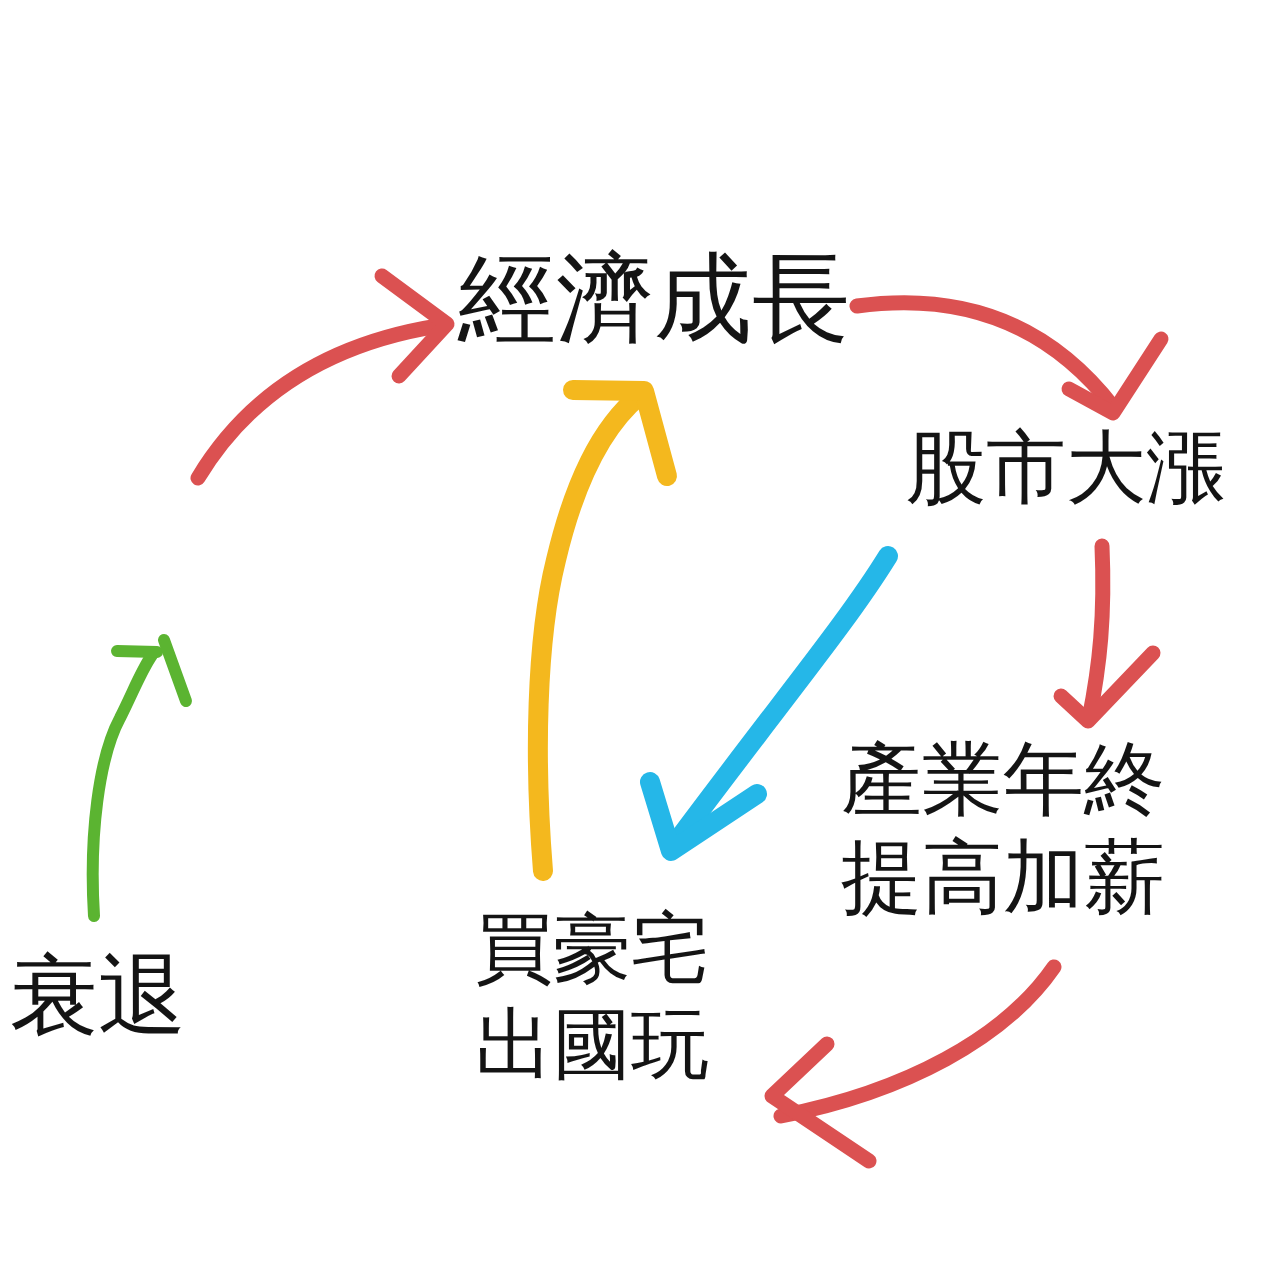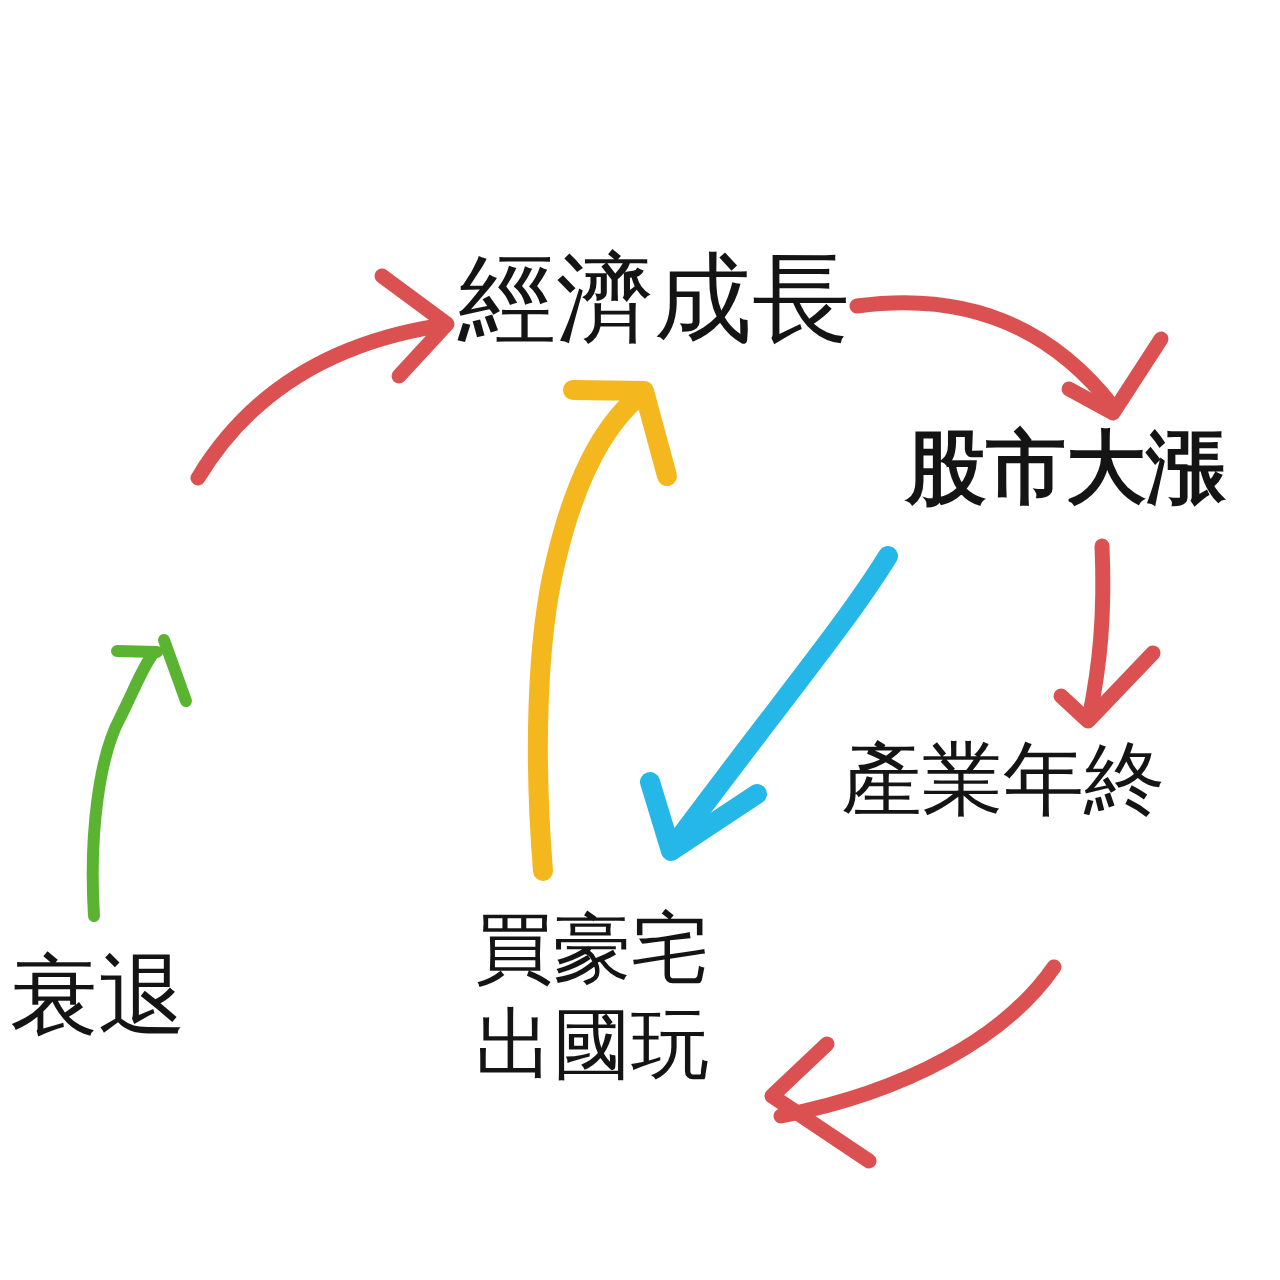--- a/index.html
+++ b/index.html
@@ -29,21 +29,21 @@
     stroke-linejoin: round;
   }
   .node {
     position: absolute;
     color: #141414;
     white-space: nowrap;
     font-weight: 400;
     letter-spacing: 0px;
   }
   .node-growth      { left: 458px; top: 246px; font-size: 98px; line-height: 104px; }
-  .node-stock       { left: 906px; top: 424px; font-size: 80px; line-height: 88px; font-weight: bold; }
+  .node-stock       { left: 906px; top: 424px; font-size: 80px; line-height: 88px; }
   .node-bonus       { left: 841px; top: 730px; font-size: 81px; line-height: 98px; }
   .node-consumption { left: 412px; top: 900px; width: 360px; font-size: 78px; line-height: 96px; text-align: center; white-space: normal; }
   .node-print       { left: 88px;  top: 518px; font-size: 88px; line-height: 96px; }
   .node-recession   { left: 10px;  top: 948px; font-size: 88px; line-height: 96px; text-align: center; }
 </style>
 </head>
 <body>
 
 <div class="canvas">
 
@@ -85,20 +85,21 @@
       <path d="M 164 640 L 186 701" stroke-width="12" stroke="#5BB431"></path>
     </g>
   </svg>
 
   <div class="node node-growth">經濟成長</div>
 
   <div class="node node-stock">股市大漲</div>
 
   <div class="node node-bonus">
     <div>產業年終</div>
+    <div>提高加薪</div>
   </div>
 
   <div class="node node-consumption">
     <div>買豪宅</div>
     <div>出國玩</div>
   </div>
 
 
   <div class="node node-recession">衰退</div>
 

